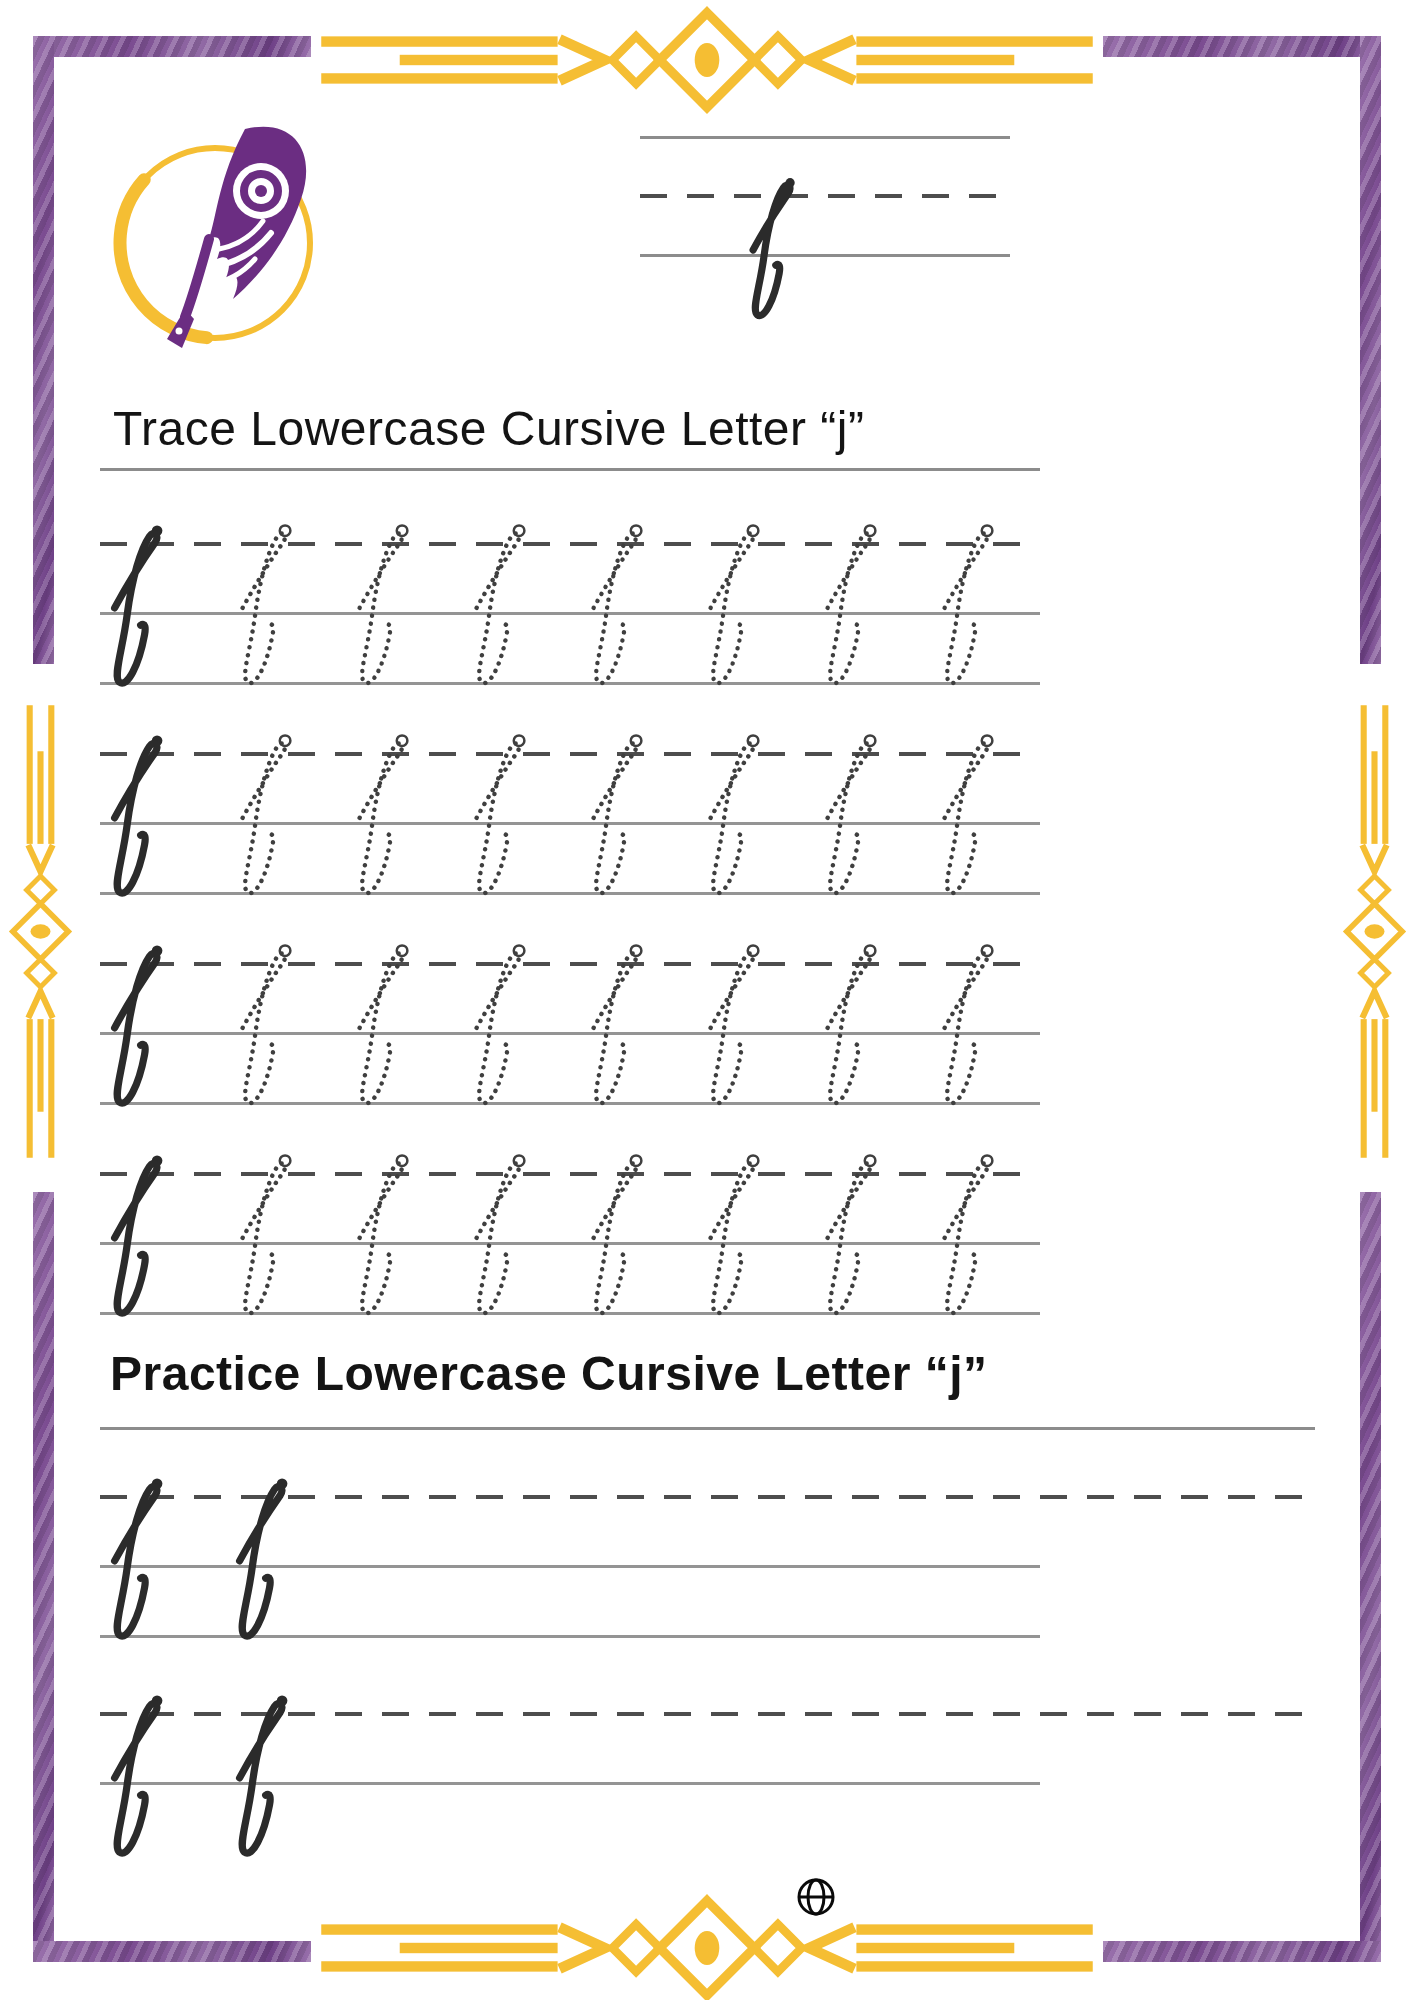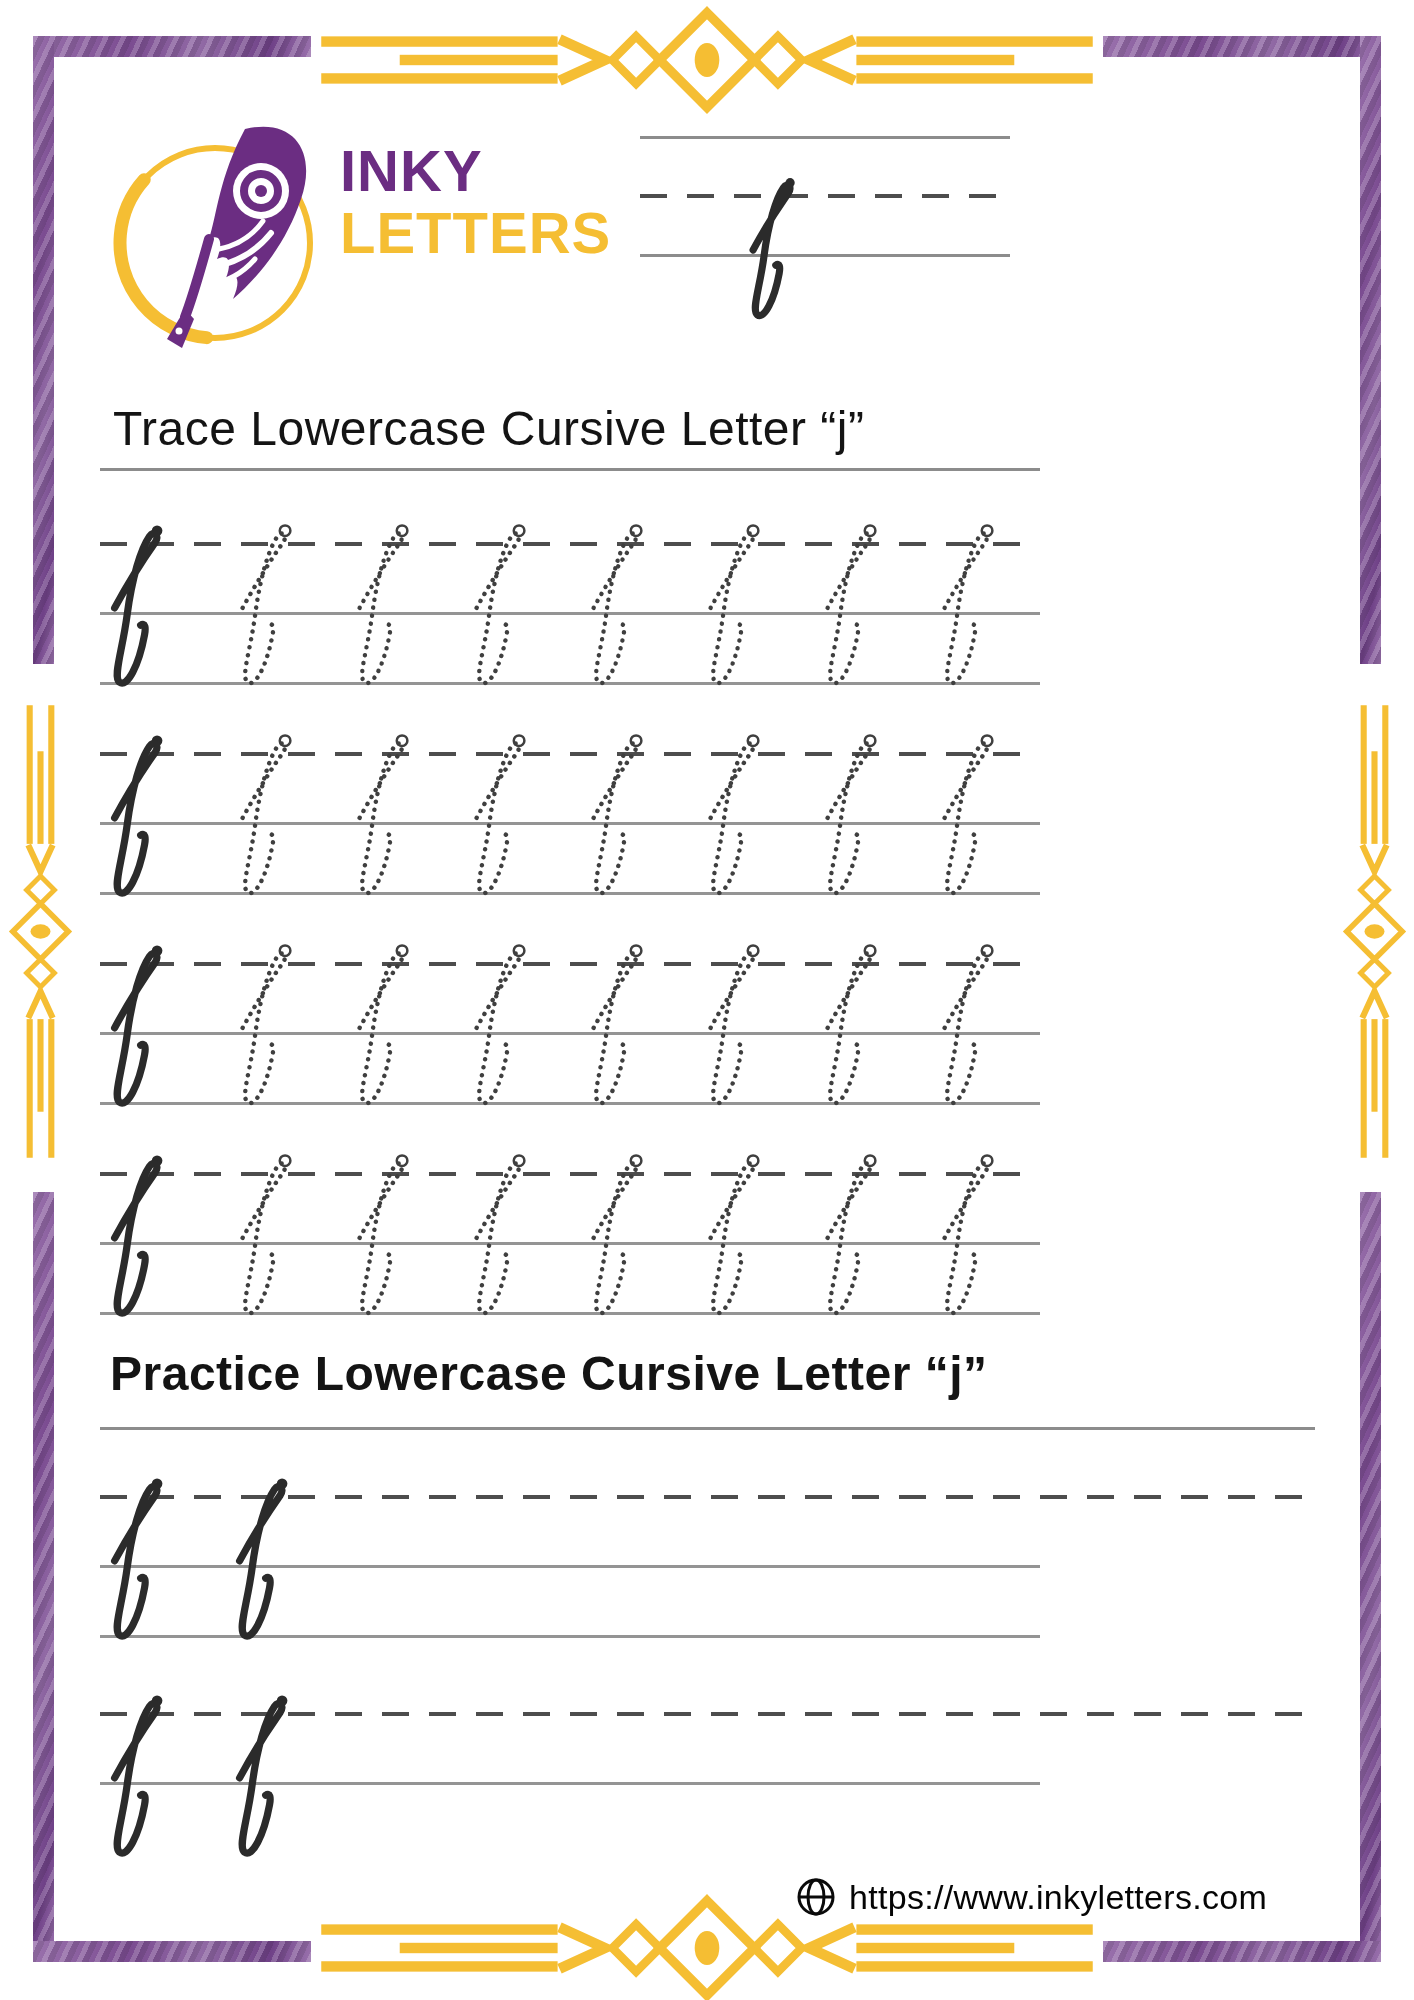--- a/index.html
+++ b/index.html
@@ -115,24 +115,20 @@
     <path d="M114 124 C 104 160 97 184 90 202" fill="none" stroke="#6B2D82" stroke-width="10" stroke-linecap="round"></path>
     <path d="M90 194 L72 224 L87 233 L99 204 Z" fill="#6B2D82"></path>
     <circle cx="84" cy="216" r="3.5" fill="#ffffff"></circle>
     <circle cx="166" cy="76" r="28" fill="#ffffff"></circle>
     <circle cx="166" cy="76" r="17" fill="none" stroke="#6B2D82" stroke-width="8"></circle>
     <circle cx="166" cy="76" r="6" fill="#6B2D82"></circle>
     <path d="M118 152 C 140 148 160 138 176 118" fill="none" stroke="#ffffff" stroke-width="6" stroke-linecap="round"></path>
     <path d="M124 134 C 144 130 158 120 168 106" fill="none" stroke="#ffffff" stroke-width="5" stroke-linecap="round"></path>
     <path d="M113 170 C 132 167 148 158 160 144" fill="none" stroke="#ffffff" stroke-width="5" stroke-linecap="round"></path>
   </svg>
-  <div class="logo-text">
-    <div class="l1">INKY</div>
-    <div class="l2">LETTERS</div>
-  </div>
 
   <div class="example">
     <div class="gline" style="top:0;"></div>
     <div class="dashline" style="top:58px;"></div>
     <div class="gline" style="top:118px;"></div>
     <span id="example-letter-slot"><svg viewBox="0 0 90 170" class="j-example">
           <circle cx="57" cy="8" r="5.5" fill="#2b2b2b"></circle>
           <path d="M 13 88 C 26 64 43 37 55 20 C 60 13 54 7 49 14 C 40 27 31 57 26 95 C 21 133 11 159 18 165 C 26 171 38 148 44 116 C 45.5 108 44.5 103 40 106" fill="none" stroke-linecap="round" stroke="#2b2b2b" stroke-width="8.5"></path>
         </svg></span>
   </div>
@@ -330,16 +326,15 @@
         </svg>
       </div>
   </div>
 
   <div class="footer">
     <svg width="42" height="42" viewBox="0 0 42 42">
       <circle cx="21" cy="21" r="17" fill="none" stroke="#0a0a0a" stroke-width="3"></circle>
       <ellipse cx="21" cy="21" rx="8" ry="17" fill="none" stroke="#0a0a0a" stroke-width="3"></ellipse>
       <line x1="4" y1="21" x2="38" y2="21" stroke="#0a0a0a" stroke-width="3"></line>
     </svg>
-    <span class="footer-url">https://www.inkyletters.com</span>
   </div>
 
 </div>
 
 </body></html>

